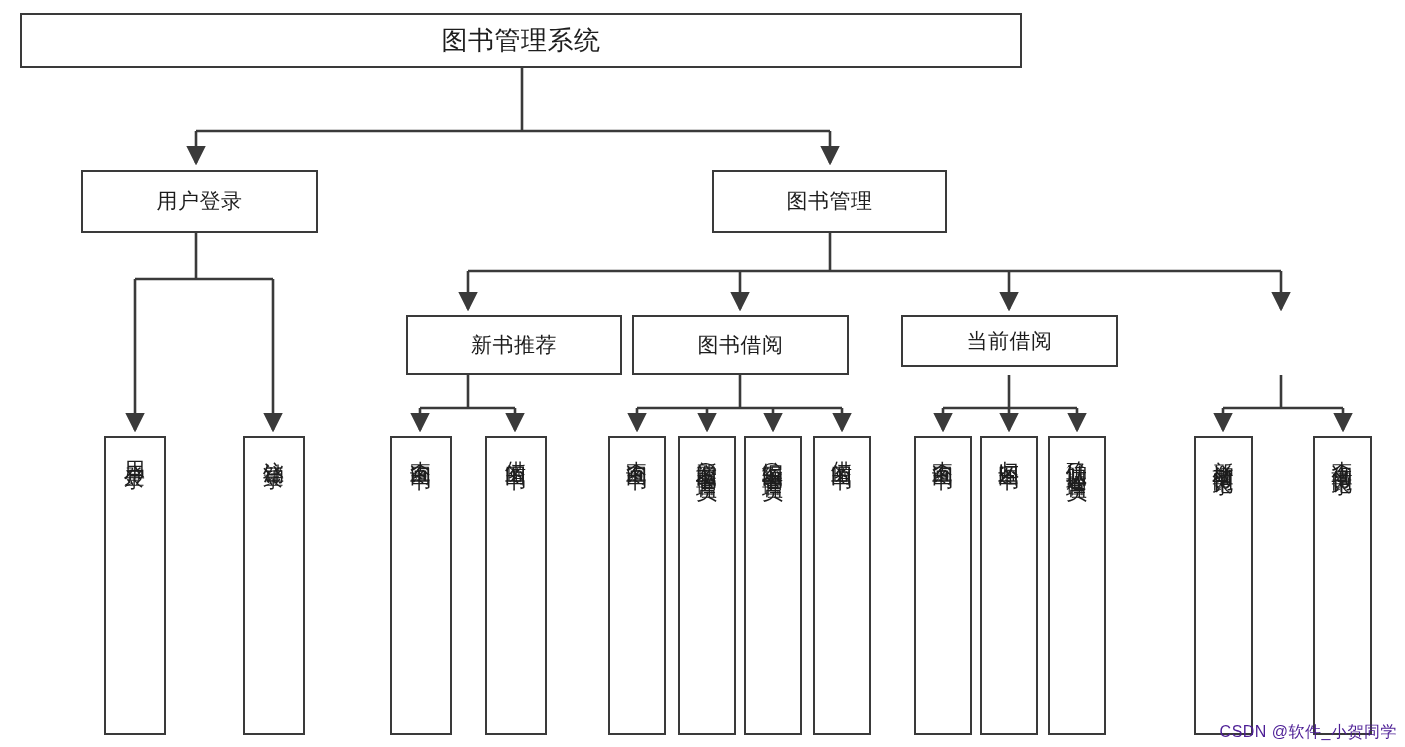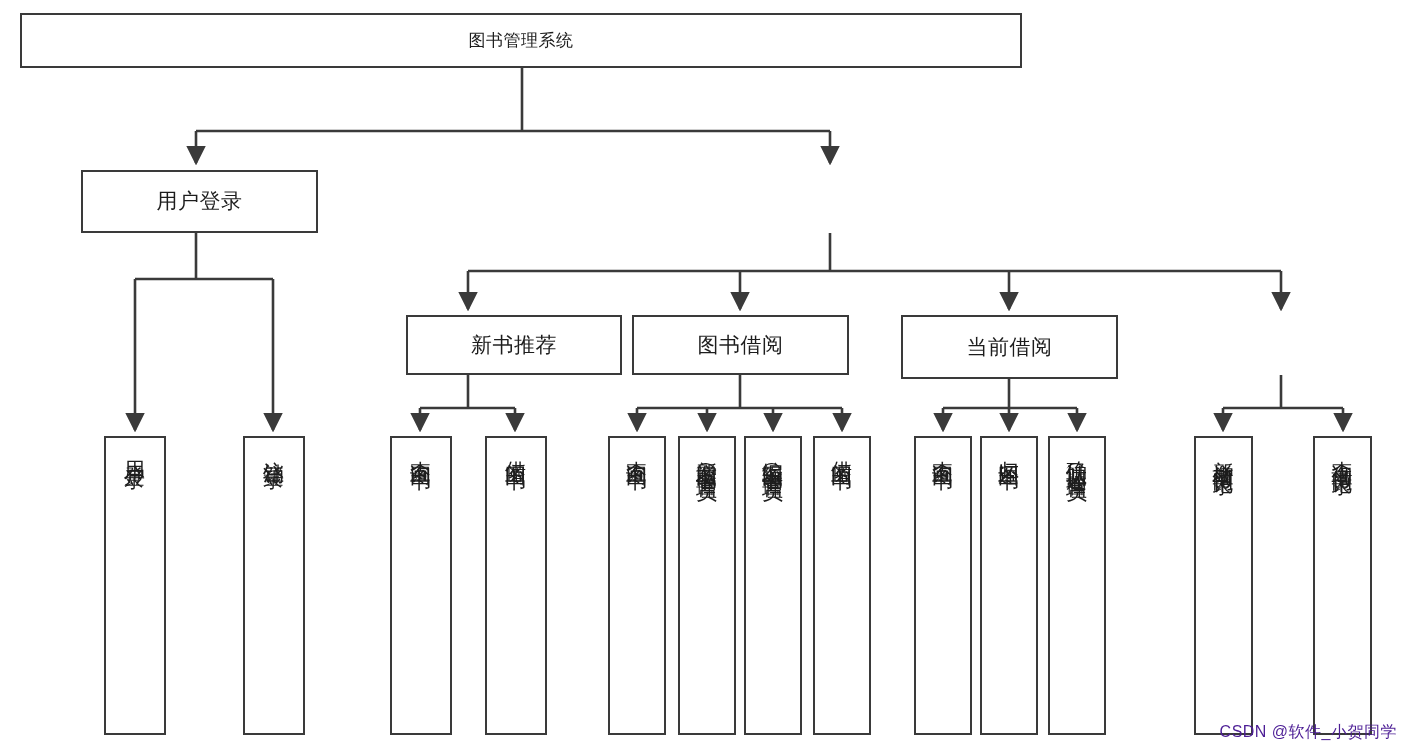--- a/index.html
+++ b/index.html
@@ -33,21 +33,21 @@
     color: #1d1d1d;
     display: flex;
     align-items: center;
     justify-content: center;
     font-size: 21px;
     line-height: 1.15;
     letter-spacing: 0.5px;
     white-space: nowrap;
   }
   .node.root {
-    font-size: 17px;
+    font-size: 26px;
   }
   .node.leaf {
     align-items: flex-start;
     justify-content: center;
     padding-top: 6px;
     font-size: 21px;
   }
   .leaf .vtext {
     writing-mode: vertical-rl;
     text-orientation: upright;
@@ -120,28 +120,31 @@
     </g>
   </svg>
 
   <div class="node root" style="left:20px; top:13px; width:1002px; height:55px;">
     <span>图书管理系统</span>
   </div>
 
   <div class="node" style="left:81px; top:170px; width:237px; height:63px;">
     <span>用户登录</span>
   </div>
+  <div class="node" style="left:712px; top:170px; width:235px; height:63px;">
+    <span>图书管理</span>
+  </div>
 
   <div class="node" style="left:362px; top:315px; width:216px; height:60px;margin-left:44px;">
     <span>新书推荐</span>
   </div>
   <div class="node" style="left:632px; top:315px; width:217px; height:60px;">
     <span>图书借阅</span>
   </div>
-  <div class="node" style="left:901px; top:315px; width:217px; height:64px;">
+  <div class="node" style="left:901px; top:315px; width:217px; height:52px;">
     <span>当前借阅</span>
   </div>
 
   <div class="node leaf" style="left:104px; top:436px; width:62px; height:299px;">
     <span class="vtext">用户登录</span>
   </div>
   <div class="node leaf" style="left:243px; top:436px; width:62px; height:299px;">
     <span class="vtext">注销登录</span>
   </div>
 

